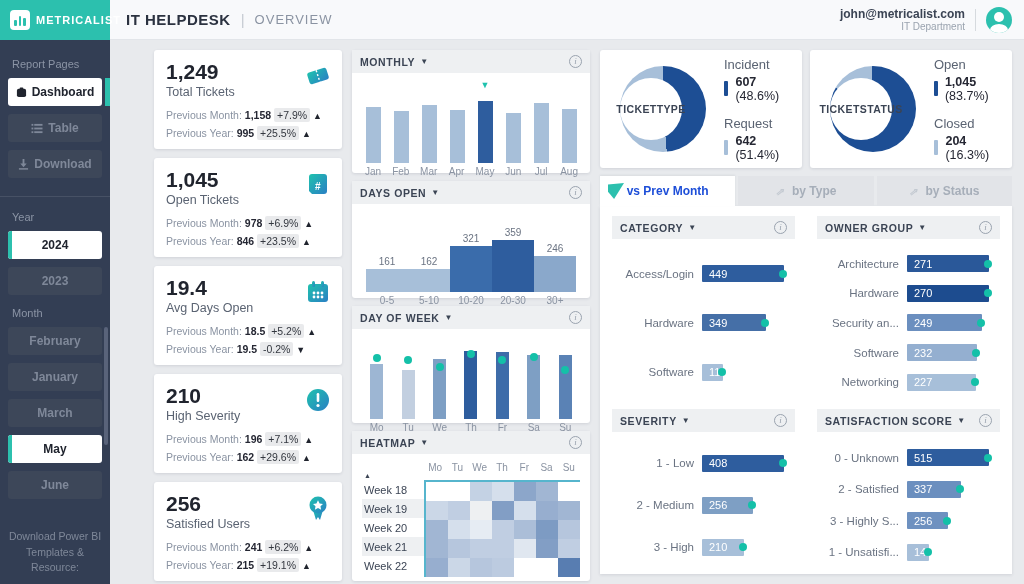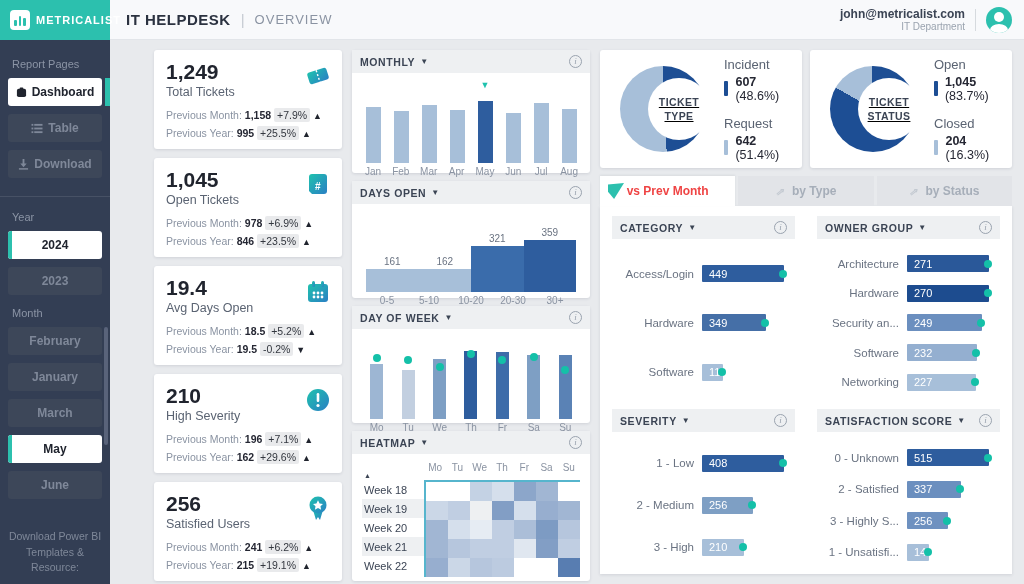--- a/index.html
+++ b/index.html
@@ -104,34 +104,34 @@
   .heat-matrix { border-left:2px solid #56b5cd; border-top:2px solid #56b5cd; }
   .heat-row { display:flex; height:19px; }
   .heat-cell { flex:1; cursor:pointer; }
   .stripe { background:#eef0f2; }
 
   
   .col-right { flex:1; display:flex; flex-direction:column; }
   .donut-row { display:flex; gap:8px; height:118px; }
   .donut-card { flex:1; display:flex; align-items:center; padding:0 6px 0 20px; gap:18px; }
   .donut { width:86px; height:86px; border-radius:50%; position:relative; flex:none; cursor:pointer; }
-  .donut-hole { position:absolute; left:28px; top:12px; width:62px; height:62px; background:#fff; border-radius:50%;
-    display:flex; flex-direction:column; align-items:center; justify-content:center;text-decoration:underline; }
+  .donut-hole { position:absolute; left:0; top:12px; width:62px; height:62px; background:#fff; border-radius:50%;
+    display:flex; flex-direction:row; align-items:center; justify-content:center; }
   .donut-hole span { font-size:10.5px; font-weight:bold; color:#3b4454; letter-spacing:0.4px; line-height:1.35; }
   .legend { display:flex; flex-direction:column; gap:13px; }
   .leg-item .leg-title { font-size:13px; color:#5a6372; margin-bottom:3px; }
   .leg-line { display:flex; align-items:center; gap:7px; }
   .leg-chip { width:5px; height:15px; border-radius:1px; }
   .leg-val { font-size:12.5px; color:#252733; }
   .leg-val b { font-weight:bold; }
 
   .tabs { display:flex; gap:3px; margin-top:8px; height:30px; }
   .tab { flex:1; display:flex; align-items:center; justify-content:center; gap:8px; font-size:12px; font-weight:bold;
     background:#e2e4e8; color:#a6aeb9; cursor:pointer; position:relative; }
-  .tab.active { background:#fff; color:#ef4444; box-shadow:0 -1px 2px rgba(40,50,70,0.08); }
+  .tab.active { background:#fff; color:#1d4ed8; box-shadow:0 -1px 2px rgba(40,50,70,0.08); }
   .tab-flag { position:absolute; left:8px; top:7px; width:16px; height:16px; background:#2cc0ae;
     clip-path:polygon(0 10%, 100% 0, 38% 100%, 0 55%); }
   .tab-ico { font-size:10px; color:#c3c9d1; font-style:italic; }
 
   .big-panel { flex:1; background:#fff; box-shadow:0 1px 3px rgba(40,50,70,0.12); padding:10px 12px 6px 12px;
     display:grid; grid-template-columns:1fr 1fr; column-gap:22px; row-gap:12px; }
   .sect { display:flex; flex-direction:column; }
   .sect-bars { padding:10px 4px 0 0; display:flex; flex-direction:column; justify-content:space-around; flex:1; }
   .brow { display:flex; align-items:center; gap:8px; height:22px; }
   .brow-label { width:82px; flex:none; text-align:right; font-size:11.5px; color:#6a7382; white-space:nowrap; overflow:hidden; }
@@ -416,20 +416,24 @@
               <div class="hbar" style="height: 23.4652px; background: rgb(167, 191, 217);"></div>
             </div>
             <div class="hcol">
               <div class="hval">321</div>
               <div class="hbar" style="height: 46.4958px; background: rgb(58, 108, 171);"></div>
             </div>
             <div class="hcol">
               <div class="hval">359</div>
               <div class="hbar" style="height: 52px; background: rgb(46, 93, 158);"></div>
             </div>
+            <div class="hcol">
+              <div class="hval">246</div>
+              <div class="hbar" style="height: 35.6323px; background: rgb(138, 168, 203);"></div>
+            </div>
           </div>
         <div class="hlabels" id="daysopen-labels">
             <span>0-5</span>
             <span>5-10</span>
             <span>10-20</span>
             <span>20-30</span>
             <span>30+</span>
           </div>
       </div>
     </div>

